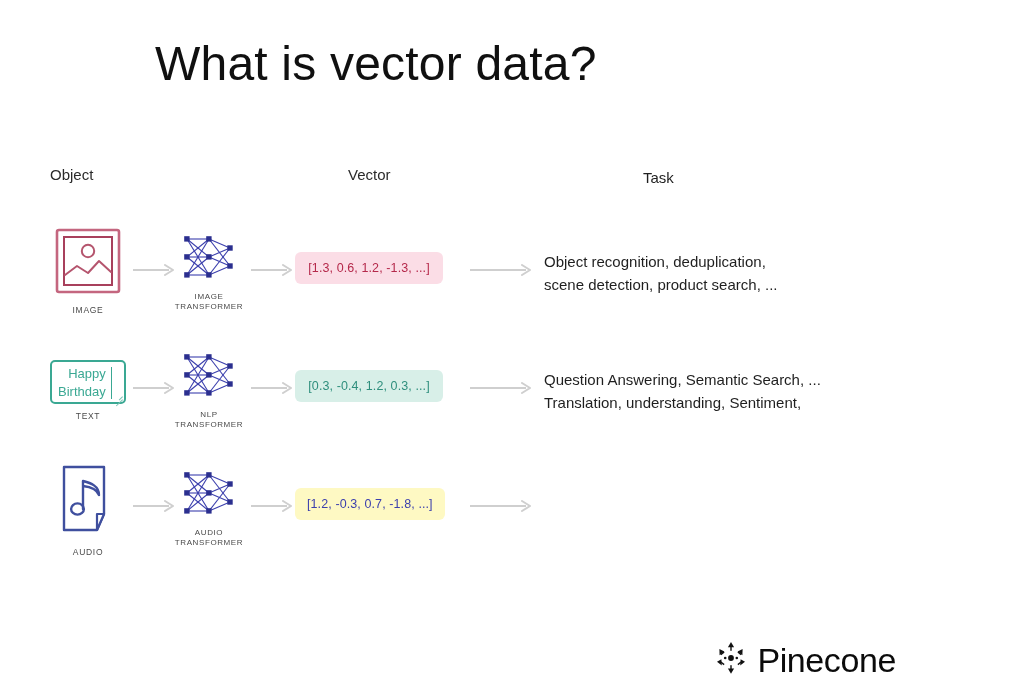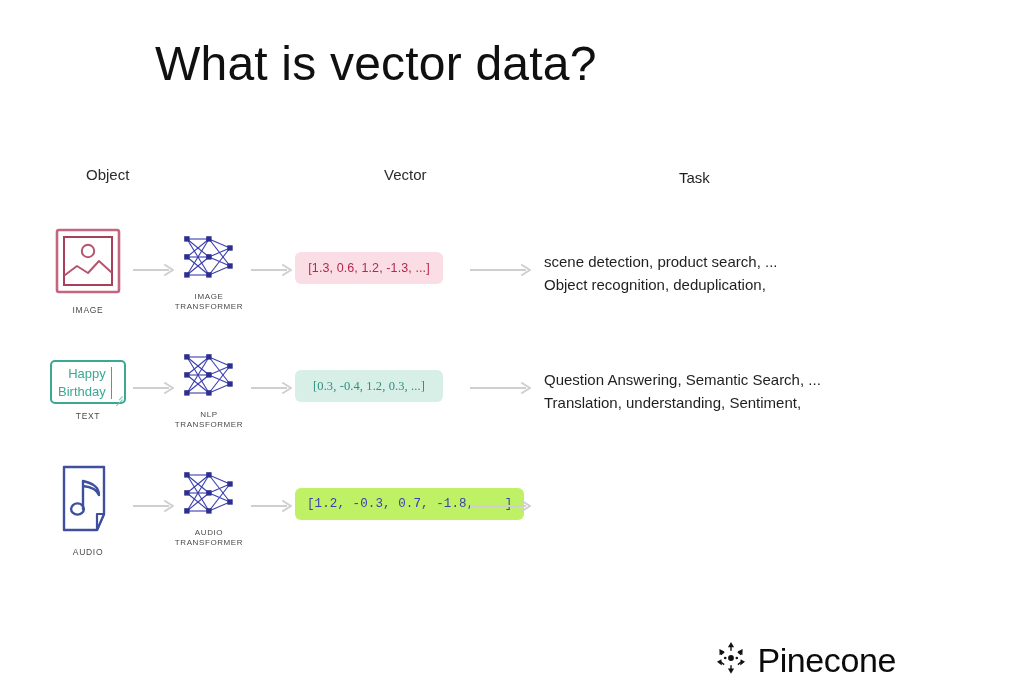--- a/index.html
+++ b/index.html
@@ -32,21 +32,20 @@
     white-space: nowrap;
   }
 
   
   .col-head {
     position: absolute;
     font-size: 15px;
     font-weight: 400;
     color: #2b2b2b;
     white-space: nowrap;
-    margin-left: 36px;
   }
   .col-head.object { left: 50px;  top: 166px; }
   .col-head.vector { left: 348px; top: 166px; }
   .col-head.task   { left: 643px; top: 166px; }
 
   
   .row {
     position: absolute;
     left: 0;
     width: 1018px;
@@ -154,22 +153,22 @@
     display: flex;
     align-items: center;
     justify-content: center;
     padding: 0 12px;
     box-sizing: border-box;
     font-size: 12.5px;
     letter-spacing: 0.1px;
     white-space: nowrap;
   }
   .chip.pink      { background: #fbdde6; color: #b5294b; }
-  .chip.mint      { background: #d8efe8; color: #2f8f7d; font-family: Liberation Serif, serif; }
-  .chip.lavender  { background: #bef264; color: #3b3fad; font-family: Liberation Mono, monospace; }
+  .chip.mint      { background: #d8efe8; color: #2f8f7d; }
+  .chip.lavender  { background: #fef9c3; color: #3b3fad; }
 
   
   .task {
     position: absolute;
     left: 544px;
     top: 22px;
     width: 420px;
     font-size: 15px;
     line-height: 23px;
     color: #1f1f1f;
@@ -272,22 +271,22 @@
     <div class="chip pink">[1.3, 0.6, 1.2, -1.3, ...]</div>
 
     <div class="arrow arrow-3">
       <svg width="62" height="12" viewBox="0 0 62 12" aria-hidden="true">
         <line x1="0" y1="6" x2="56" y2="6" stroke="#cfcfcf" stroke-width="2"></line>
         <polyline points="52,1 60,6 52,11" fill="none" stroke="#cfcfcf" stroke-width="2" stroke-linecap="round" stroke-linejoin="round"></polyline>
       </svg>
     </div>
 
     <div class="task">
+      <div>Object recognition, deduplication,</div>
       <div>scene detection, product search, ...</div>
-      <div>Object recognition, deduplication,</div>
     </div>
   </div>
 
   <div class="row row-2">
 
     <div class="obj-cell">
       <div class="textbox">
         <div class="textbox-lines">
           <div>Happy</div>
           <div>Birthday</div>

